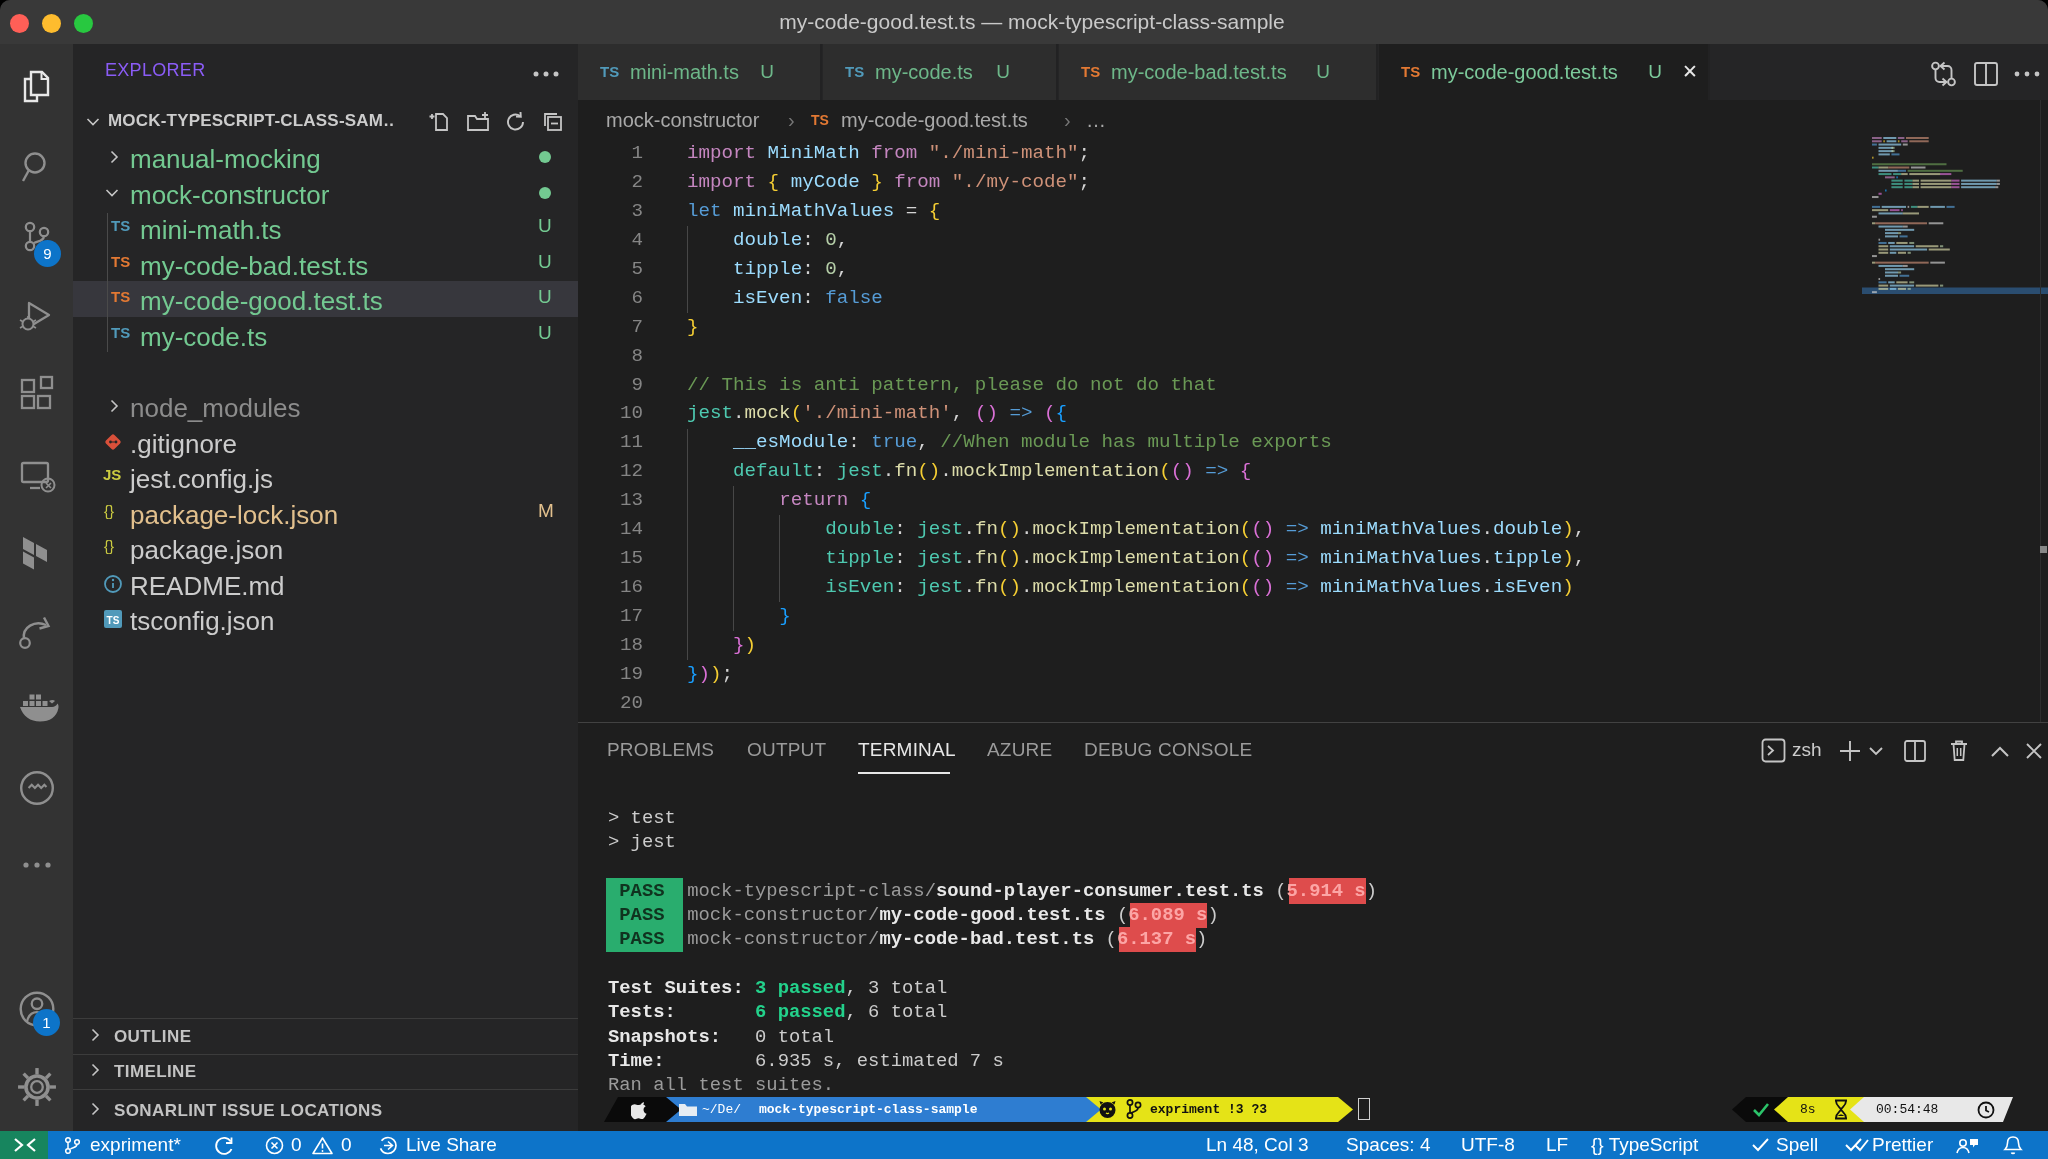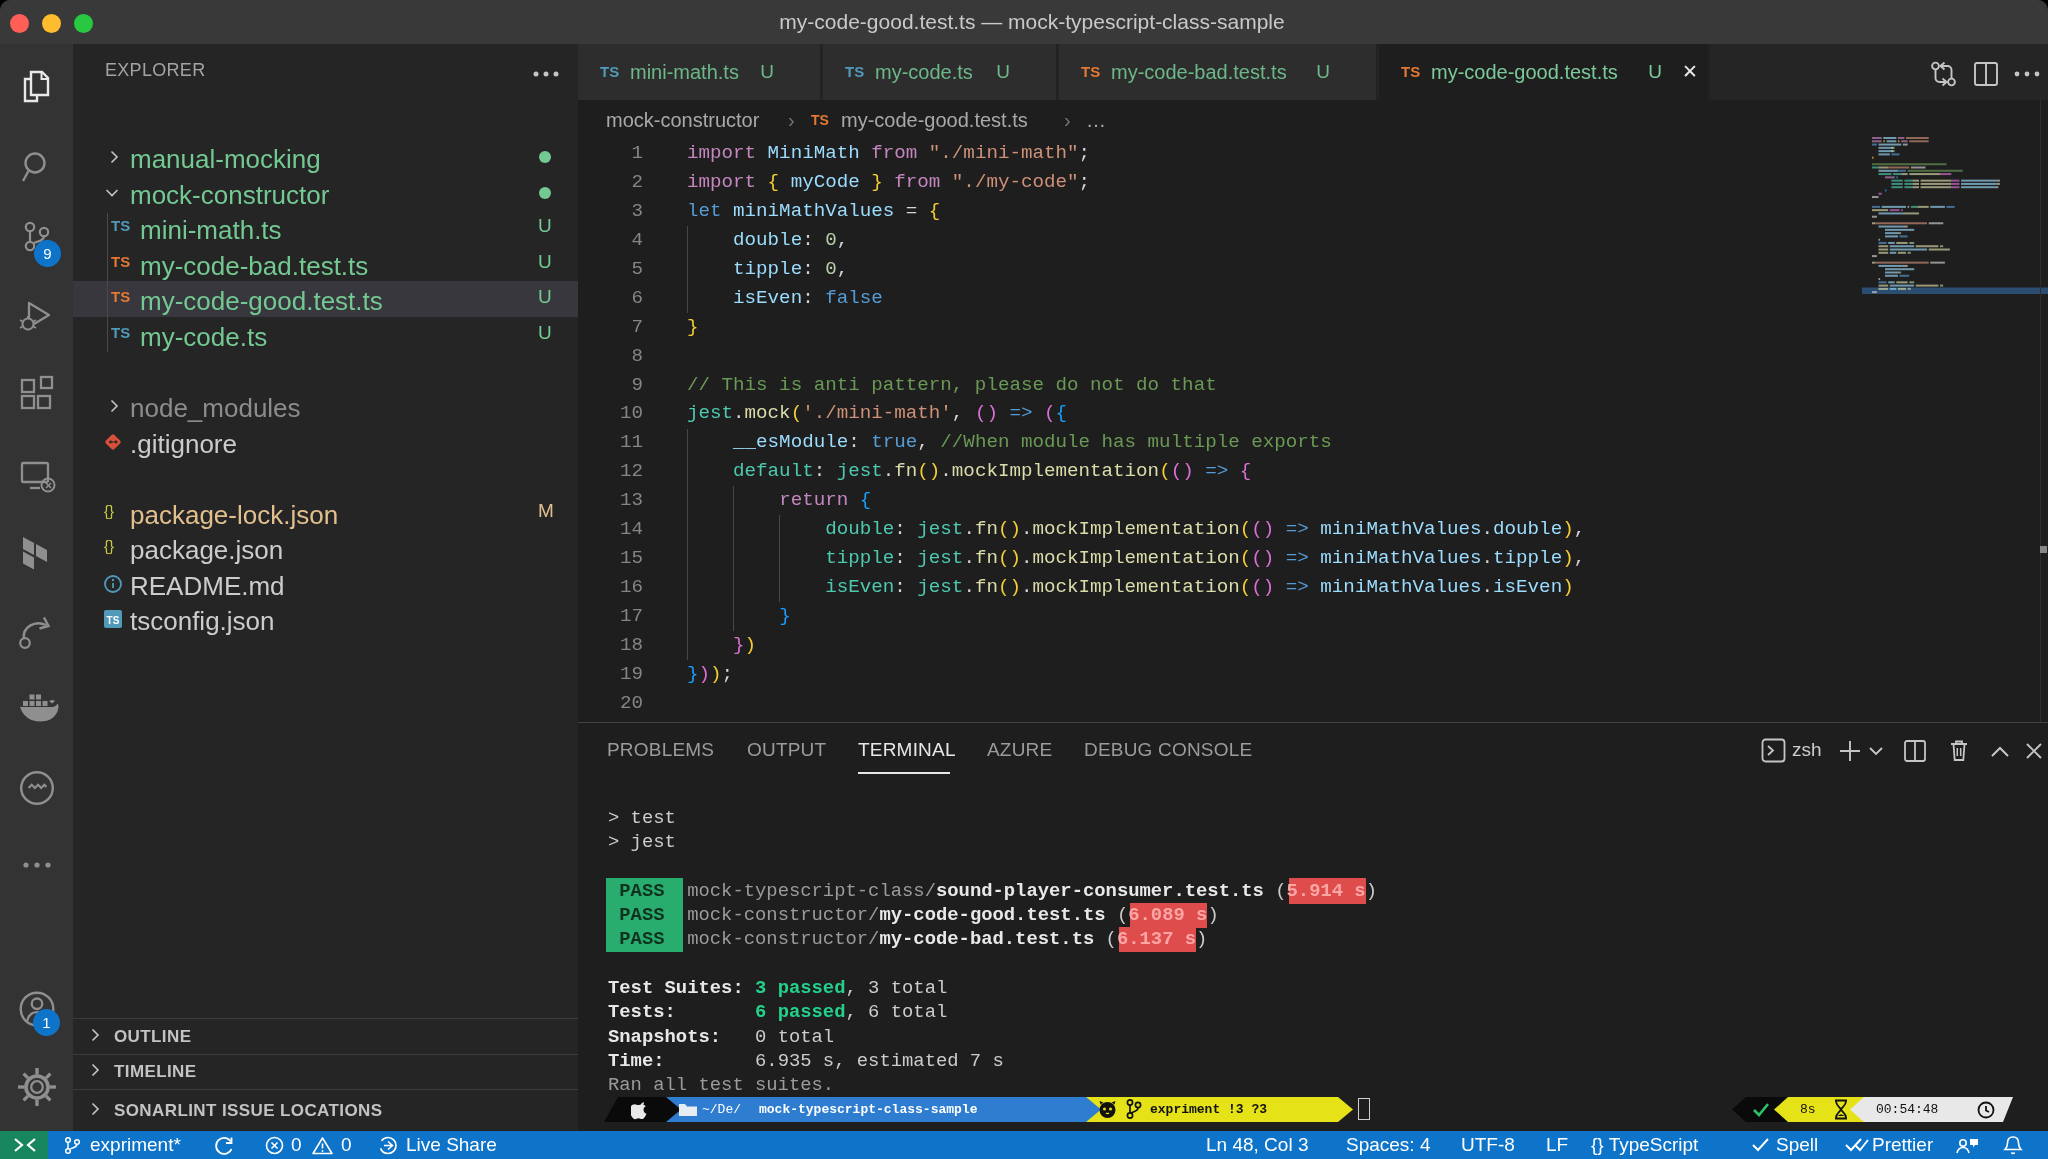--- a/index.html
+++ b/index.html
@@ -1,20 +1,20 @@
 <!DOCTYPE html>
 <html><head><meta charset="utf-8"><style>
 html,body{margin:0;padding:0;background:#000;width:2048px;height:1159px;overflow:hidden}
 *{box-sizing:border-box}
 #win{position:absolute;left:0;top:0;width:2048px;height:1159px;background:#1E1E1E;font-family:"Liberation Sans",sans-serif;border-radius:10px 10px 0 0;overflow:hidden}
 .tl-dot{position:absolute;top:14px;width:19px;height:19px;border-radius:50%}
 #actbar{position:absolute;left:0;top:44px;width:73px;height:1087px;background:#333333}
 #sidebar{position:absolute;left:73px;top:44px;width:505px;height:1087px;background:#252526}
 .badge{position:absolute;width:27px;height:27px;border-radius:50%;background:#0D74C9;color:#fff;font-size:15px;text-align:center;line-height:27px}
-#exphead{position:absolute;left:105px;top:60px;font-size:18px;color:#a3a3a3;letter-spacing:.3px}
+#exphead{position:absolute;left:105px;top:60px;font-size:18px;color:#8b5cf6;letter-spacing:.3px}
 .trow{position:absolute;left:73px;width:505px;height:35.6px}
 .rootlbl{position:absolute;left:35px;top:7px;width:285px;overflow:hidden;white-space:nowrap;font-size:17px;font-weight:700;letter-spacing:.2px;color:#CCCCCC}
 .fname{position:absolute;top:5px;font-size:26px}
 .ficon{position:absolute;top:7px;font-size:15px;font-weight:700}
 .gbadge{position:absolute;left:465px;top:5px;font-size:19px}
 .gdot{position:absolute;left:466px;top:12px;width:12px;height:12px;border-radius:50%;background:#73C991}
 #tabbar{position:absolute;left:578px;top:44px;width:1470px;height:56px;background:#252526}
 .tab{position:absolute;top:44px;height:56px;border-right:2px solid #222223}
 .tabts{position:absolute;left:22px;top:19px;font-size:15px;font-weight:700}
 .tabname{position:absolute;left:52px;top:17px;font-size:20px}
@@ -133,20 +133,43 @@
       <rect x="17.4" y="1" width="3.2" height="6" fill="#8F8F8F" transform="rotate(225 19 19)"></rect>
       <rect x="17.4" y="1" width="3.2" height="6" fill="#8F8F8F" transform="rotate(270 19 19)"></rect>
       <rect x="17.4" y="1" width="3.2" height="6" fill="#8F8F8F" transform="rotate(315 19 19)"></rect>
     </svg>
     <div id="exphead">EXPLORER</div>
     <svg style="position:absolute;left:531px;top:68px;" width="30" height="12" viewBox="0 0 30 12" fill="none">
       <circle cx="5" cy="6" r="2.5" fill="#C5C5C5"></circle>
       <circle cx="15" cy="6" r="2.5" fill="#C5C5C5"></circle>
       <circle cx="25" cy="6" r="2.5" fill="#C5C5C5"></circle>
     </svg>
+    <div class="trow" style="top:103.5px">
+      <svg style="position:absolute;left:12px;top:10px" width="16" height="16" viewBox="0 0 16 16">
+        <path d="M2.5 5 L8 10.5 L13.5 5" stroke="#C5C5C5" stroke-width="1.6" fill="none"></path>
+      </svg>
+      <span class="rootlbl">MOCK-TYPESCRIPT-CLASS-SAM…</span>
+      <svg style="position:absolute;left:355px;top:6px;" width="24" height="24" viewBox="0 0 24 24" fill="none">
+        <path d="M8 4 h7 l4 4 v12 h-11 z" stroke="#C5C5C5" stroke-width="1.8"></path>
+        <path d="M4 9 v-5 M1.5 6.5 h5" stroke="#C5C5C5" stroke-width="1.8"></path>
+      </svg>
+      <svg style="position:absolute;left:392px;top:6px;" width="26" height="24" viewBox="0 0 26 24" fill="none">
+        <path d="M3 6 h7 l2 3 h11 v11 h-20 z" stroke="#C5C5C5" stroke-width="1.8"></path>
+        <path d="M20 2 v6 M17 5 h6" stroke="#C5C5C5" stroke-width="1.8"></path>
+      </svg>
+      <svg style="position:absolute;left:431px;top:6px;" width="24" height="24" viewBox="0 0 24 24" fill="none">
+        <path d="M19 12 a7.5 7.5 0 1 1 -3 -6" stroke="#C5C5C5" stroke-width="1.9" fill="none"></path>
+        <path d="M16.5 2 L16.8 6.8 L12 6.5" stroke="#C5C5C5" stroke-width="1.9" fill="none"></path>
+      </svg>
+      <svg style="position:absolute;left:468px;top:6px;" width="24" height="24" viewBox="0 0 24 24" fill="none">
+        <rect x="7" y="7" width="13" height="13" stroke="#C5C5C5" stroke-width="1.8"></rect>
+        <path d="M4 16 v-12 h12" stroke="#C5C5C5" stroke-width="1.8"></path>
+        <path d="M10 13.5 h7" stroke="#C5C5C5" stroke-width="1.8"></path>
+      </svg>
+    </div>
     <div class="trow" style="top:139.0px;">
       <svg style="position:absolute;left:33px;top:10px" width="16" height="16" viewBox="0 0 16 16">
         <path d="M5.5 2.5 L11 8 L5.5 13.5" stroke="#C5C5C5" stroke-width="1.6" fill="none"></path>
       </svg>
       <span class="fname" style="left:57px;color:#73C991">manual-mocking</span>
       <span class="gdot"></span>
     </div>
     <div class="trow" style="top:174.6px;">
       <svg style="position:absolute;left:31px;top:10px" width="16" height="16" viewBox="0 0 16 16">
         <path d="M2.5 5 L8 10.5 L13.5 5" stroke="#C5C5C5" stroke-width="1.6" fill="none"></path>
@@ -181,20 +204,24 @@
       <span class="fname" style="left:57px;color:#8C8C8C">node_modules</span>
     </div>
     <div class="trow" style="top:423.6px;">
       <svg style="position:absolute;left:30px;top:8px" width="20" height="20" viewBox="0 0 20 20">
         <rect x="4" y="4" width="12" height="12" rx="2" transform="rotate(45 10 10)" fill="#D9503A"></rect>
         <circle cx="7.5" cy="10" r="1.4" fill="#252526"></circle>
         <circle cx="13" cy="10" r="1.4" fill="#252526"></circle>
         <path d="M8.6 10 h3.2" stroke="#252526" stroke-width="1"></path>
       </svg>
       <span class="fname" style="left:57px;color:#CCCCCC">.gitignore</span>
+    </div>
+    <div class="trow" style="top:459.1px;">
+      <span class="ficon" style="left:30px;color:#CBCB41">JS</span>
+      <span class="fname" style="left:57px;color:#CCCCCC">jest.config.js</span>
     </div>
     <div class="trow" style="top:494.7px;">
       <span class="ficon" style="left:31px;color:#CBCB41;font-weight:400">{}</span>
       <span class="fname" style="left:57px;color:#E2C08D">package-lock.json</span>
       <span class="gbadge" style="color:#E2C08D">M</span>
     </div>
     <div class="trow" style="top:530.3px;">
       <span class="ficon" style="left:31px;color:#CBCB41;font-weight:400">{}</span>
       <span class="fname" style="left:57px;color:#CCCCCC">package.json</span>
     </div>

